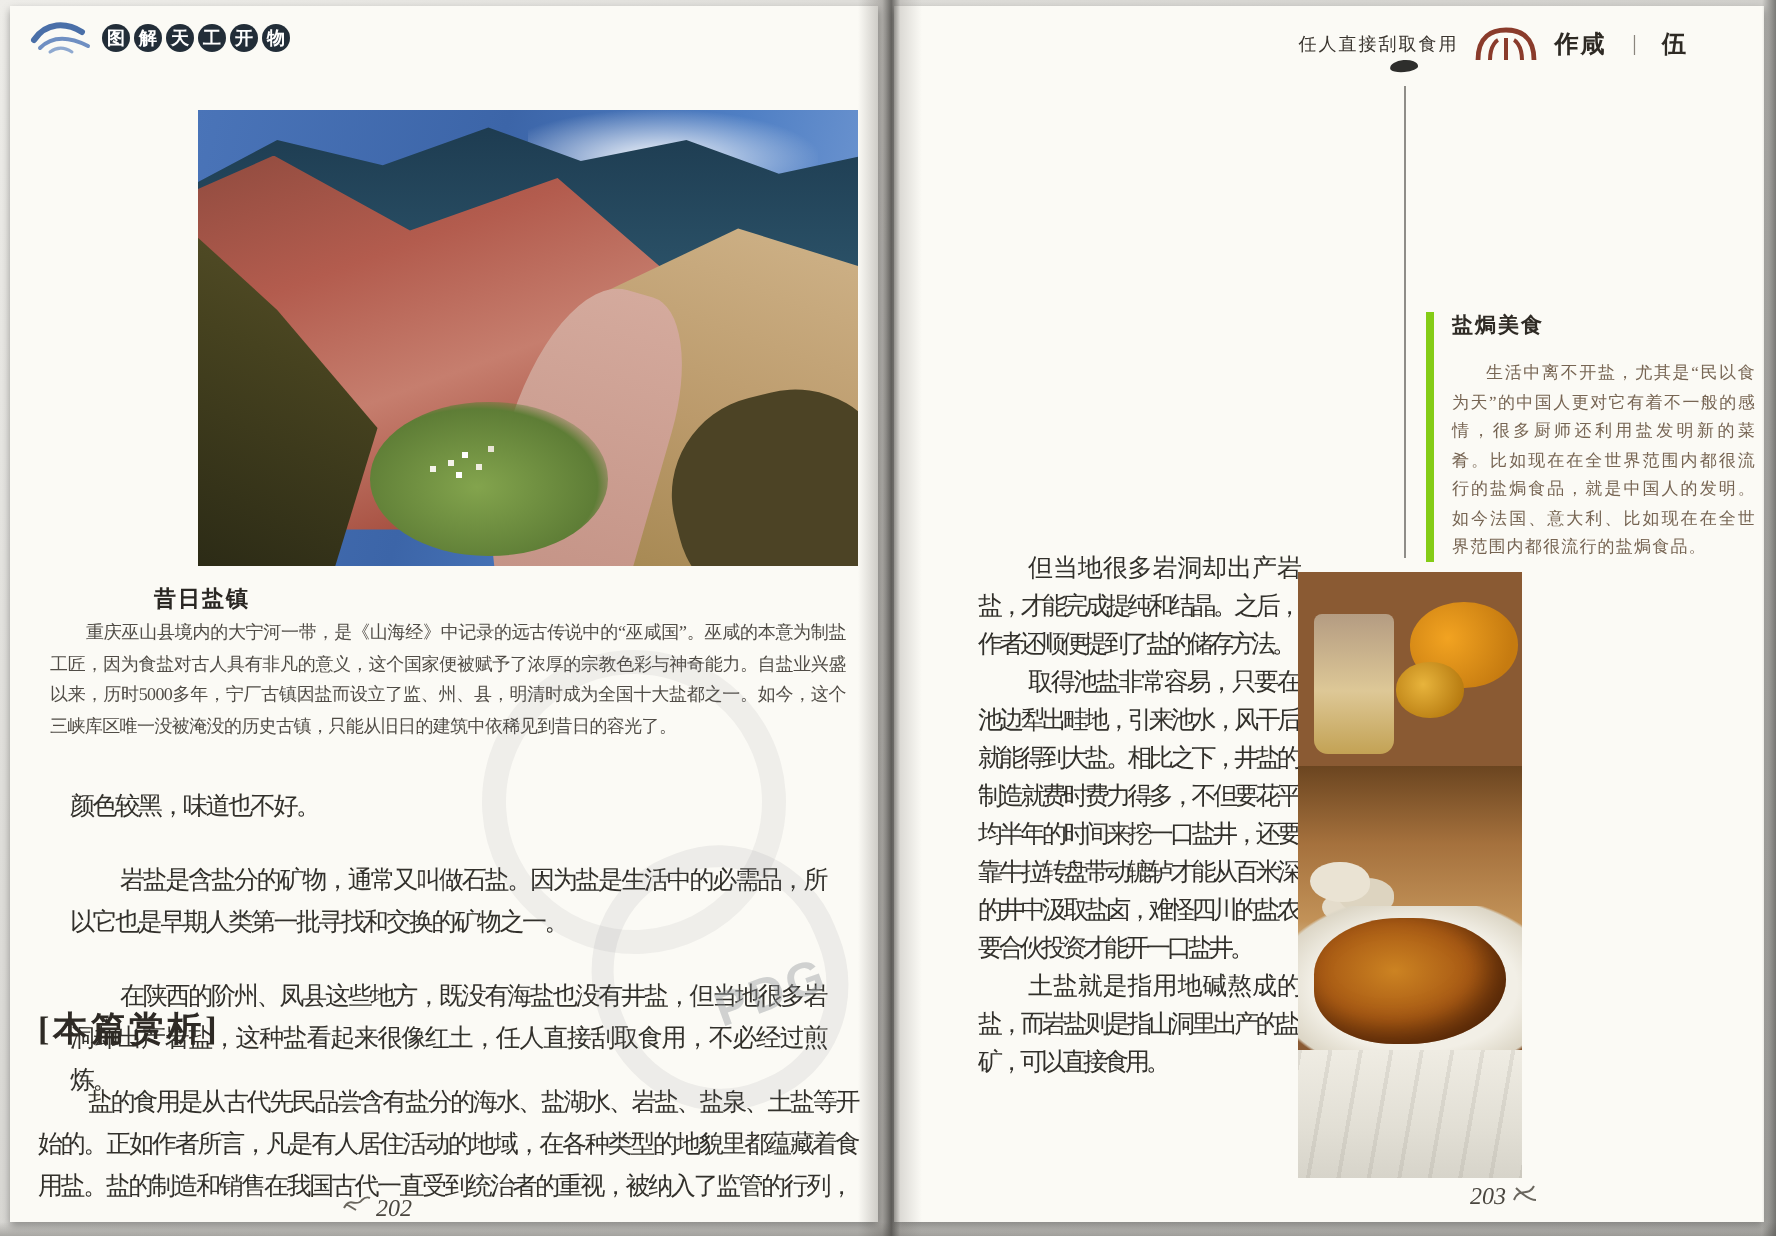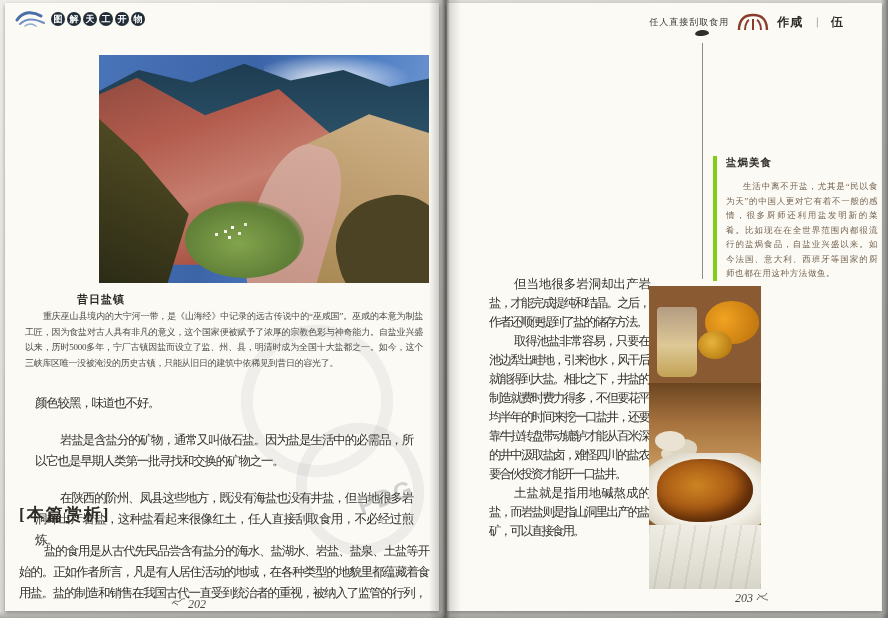--- a/index.html
+++ b/index.html
@@ -209,21 +209,21 @@
 
 
     <div class="rp-narrow">
       <p class="ind">但当地很多岩洞却出产岩盐，才能完成提纯和结晶。之后，作者还顺便提到了盐的储存方法。</p>
       <p class="ind">取得池盐非常容易，只要在池边犁出畦地，引来池水，风干后就能得到大盐。相比之下，井盐的制造就费时费力得多，不但要花平均半年的时间来挖一口盐井，还要靠牛拉转盘带动辘轳才能从百米深的井中汲取盐卤，难怪四川的盐农要合伙投资才能开一口盐井。</p>
       <p class="ind">土盐就是指用地碱熬成的盐，而岩盐则是指山洞里出产的盐矿，可以直接食用。</p>
     </div>
 
     <aside class="sidebar">
       <h3>盐焗美食</h3>
-      <p>生活中离不开盐，尤其是“民以食为天”的中国人更对它有着不一般的感情，很多厨师还利用盐发明新的菜肴。比如现在在全世界范围内都很流行的盐焗食品，自盐业兴盛以来。如今法国、意大利、西班牙等国家的厨师也都在用这种方法做鱼。</p>
+      <p>生活中离不开盐，尤其是“民以食为天”的中国人更对它有着不一般的感情，很多厨师还利用盐发明新的菜肴。比如现在在全世界范围内都很流行的盐焗食品，就是中国人的发明。如今法国、意大利、比如现在在全世界范围内都很流行的盐焗食品。</p>
     </aside>
 
     <div class="photo-food">
       <div class="ff-top"></div>
       <div class="ff-orange"></div>
       <div class="ff-orange2"></div>
       <div class="ff-glass"></div>
       <div class="ff-mid"></div>
       <div class="ff-garlic"></div>
       <div class="ff-plate"></div>

